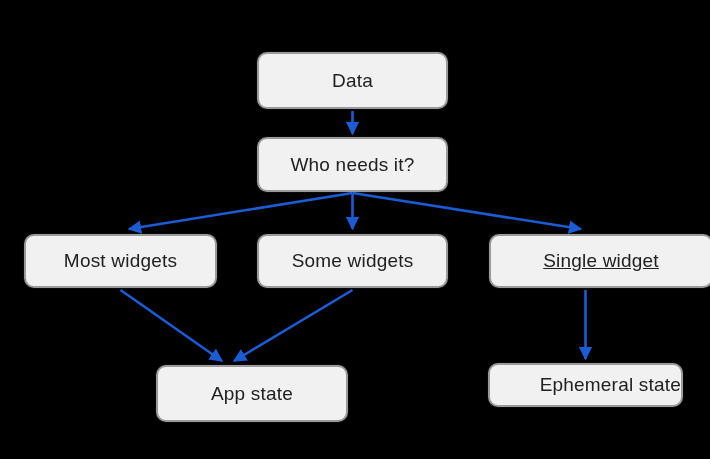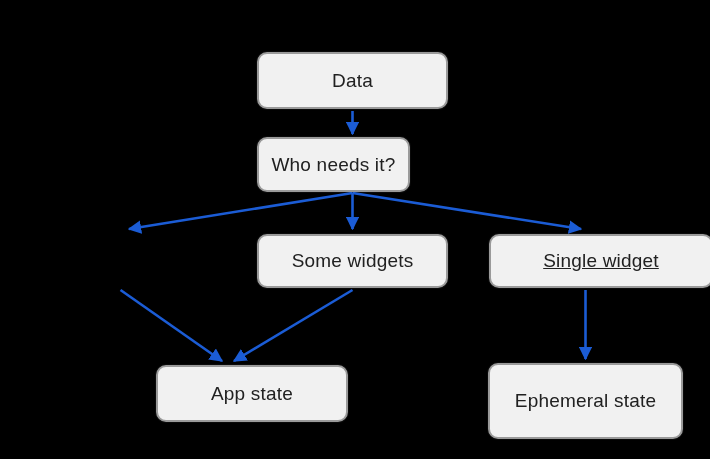--- a/index.html
+++ b/index.html
@@ -23,26 +23,26 @@
     display: flex;
     align-items: center;
     justify-content: center;
     color: var(--text, #212121);
     font-size: 19px;
     letter-spacing: 0.2px;
     box-shadow: 0 0 0 1px rgba(255,255,255,0.04);
   }
   .node span { display: block; }
   #node-data            { left: 257px; top: 52px;  width: 191px; height: 57px; align-items: center; }
-  #node-who-needs-it    { left: 257px; top: 137px; width: 153px; height: 55px; }
+  #node-who-needs-it    { left: 257px; top: 137px; width: 191px; height: 55px; }
   #node-most-widgets    { left: 24px;  top: 234px; width: 193px; height: 54px; }
   #node-some-widgets    { left: 257px; top: 234px; width: 191px; height: 54px; }
   #node-single-widget   { left: 489px; top: 234px; width: 224px; height: 54px; text-decoration: underline; }
   #node-app-state       { left: 132px; top: 365px; width: 192px; height: 57px; margin-left: 24px; }
-  #node-ephemeral-state { left: 488px; top: 363px; width: 195px; height: 76px; }
+  #node-ephemeral-state { left: 488px; top: 363px; width: 195px; height: 44px; justify-content: flex-end; }
   #edges {
     position: absolute;
     left: 0; top: 0;
     pointer-events: none;
   }
   #edges path {
     stroke: var(--arrow, #1b5cd5);
     stroke-width: 2.6;
     fill: none;
   }
@@ -72,20 +72,23 @@
   </svg>
 
   <div class="node" id="node-data">
     <span>Data</span>
   </div>
 
   <div class="node" id="node-who-needs-it">
     <span>Who needs it?</span>
   </div>
 
+  <div class="node" id="node-most-widgets">
+    <span>Most widgets</span>
+  </div>
 
   <div class="node" id="node-some-widgets">
     <span>Some widgets</span>
   </div>
 
   <div class="node" id="node-single-widget">
     <span>Single widget</span>
   </div>
 
   <div class="node" id="node-app-state">

